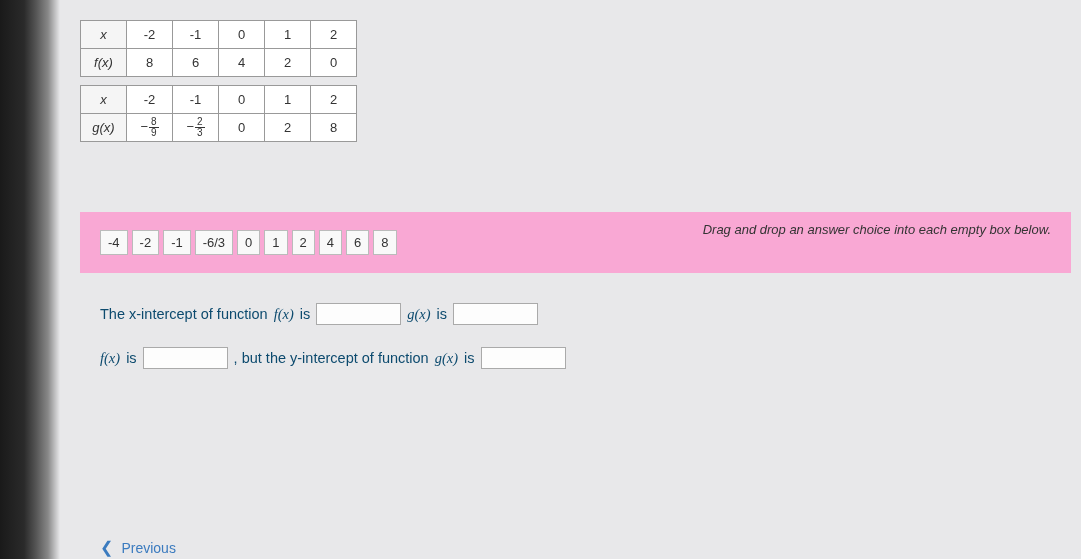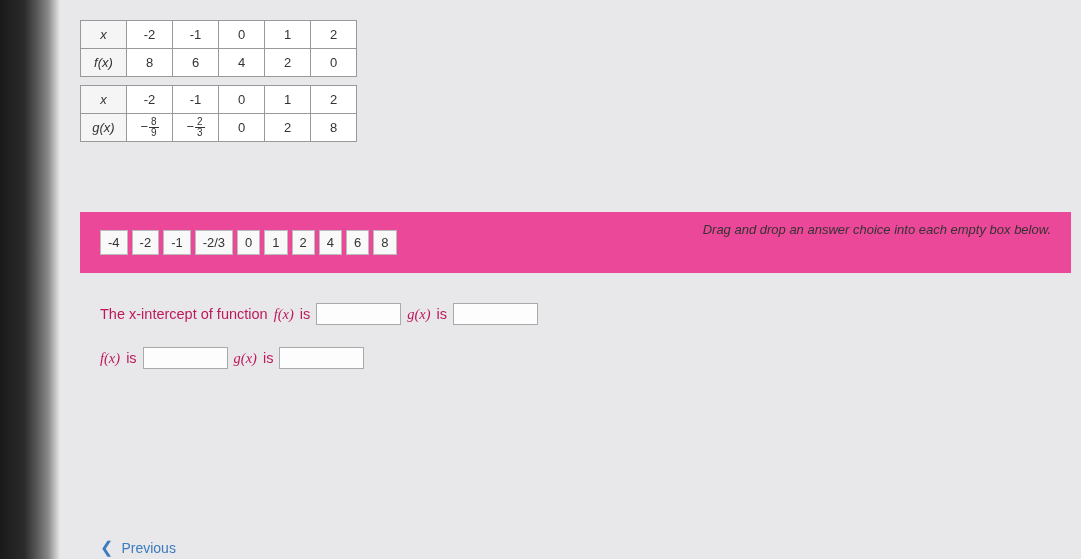--- a/index.html
+++ b/index.html
@@ -39,21 +39,21 @@
   .frac {
     display: inline-flex; flex-direction: column;
     font-size: 10px; line-height: 10px; vertical-align: middle;
   }
   .frac .num { border-bottom: 1px solid #333; padding: 0 2px; }
   .frac .den { padding: 0 2px; }
   .neg { margin-right: 1px; }
 
   .instruction-row {
     margin-top: 70px;
-    background: #ec4899;
+    background: #f9a8d4;
     padding: 18px 10px 18px 20px;
     position: relative;
   }
   .instruction-text {
     position: absolute; right: 20px; top: 10px;
     font-style: italic; font-size: 13px; color: #333;
   }
   .chips { display: flex; gap: 4px; }
   .chip {
     border: 1px solid #bbb;
@@ -61,21 +61,21 @@
     padding: 4px 7px;
     font-size: 13px;
     color: #333;
     cursor: move;
     min-width: 18px; text-align: center;
   }
 
   .sentence-block { margin-top: 30px; padding-left: 20px; }
   .sentence {
     display: flex; align-items: center; gap: 6px;
-    font-size: 14.5px; color: #be185d; margin-bottom: 22px;
+    font-size: 14.5px; color: #0c4a6e; margin-bottom: 22px;
     flex-wrap: wrap;
   }
   .mathf { font-family: 'Times New Roman', serif; font-style: italic; }
   .dropbox {
     display: inline-block; width: 85px; height: 22px;
     border: 1px solid #aaa; background: #fdfdfd;
     vertical-align: middle;
   }
 
   .footer-nav {
@@ -143,21 +143,21 @@
     </tr>
   </tbody>
     </table>
 
   <div class="instruction-row">
     <div class="instruction-text">Drag and drop an answer choice into each empty box below.</div>
     <div class="chips">
       <div class="chip">-4</div>
       <div class="chip">-2</div>
       <div class="chip">-1</div>
-      <div class="chip">-2/3</div>
+      <div class="chip">-6/3</div>
       <div class="chip">0</div>
       <div class="chip">1</div>
       <div class="chip">2</div>
       <div class="chip">4</div>
       <div class="chip">6</div>
       <div class="chip">8</div>
     </div>
   </div>
 
   <div class="sentence-block">
@@ -167,20 +167,21 @@
       <span>is</span>
       <span class="dropbox"></span>
       <span class="mathf">g(x)</span>
       <span>is</span>
       <span class="dropbox"></span>
     </div>
     <div class="sentence">
       <span class="mathf">f(x)</span>
       <span>is</span>
       <span class="dropbox"></span>
+      <span>, but the y-intercept of function</span>
       <span class="mathf">g(x)</span>
       <span>is</span>
       <span class="dropbox"></span>
     </div>
   </div>
 
 </div>
 
 <div class="footer-nav">
   <span class="chev">❮</span>

